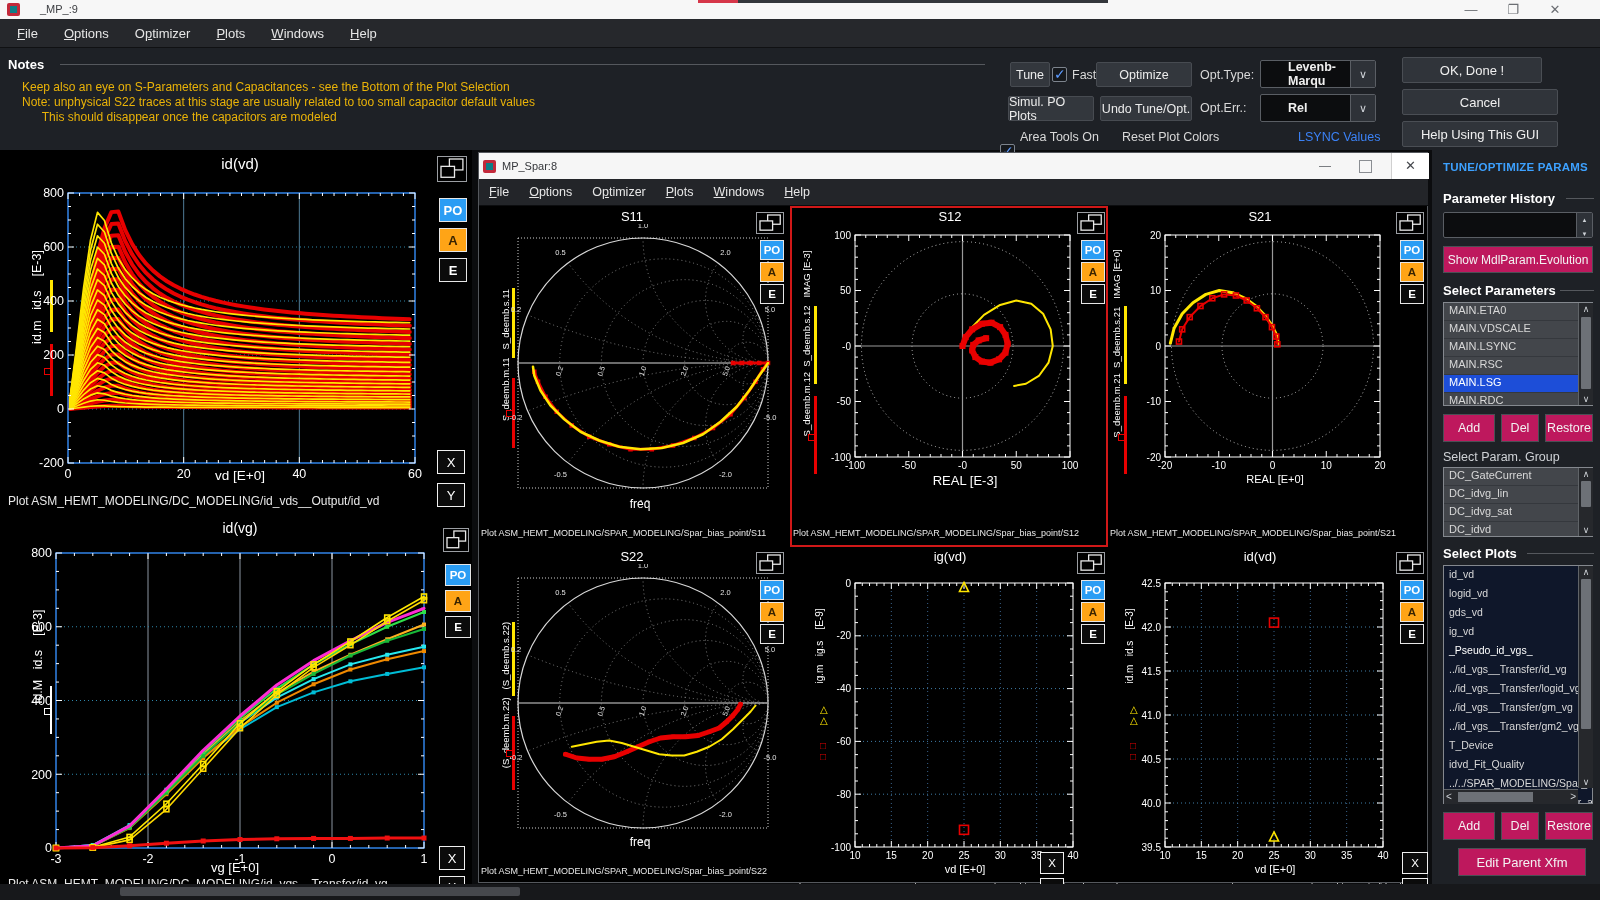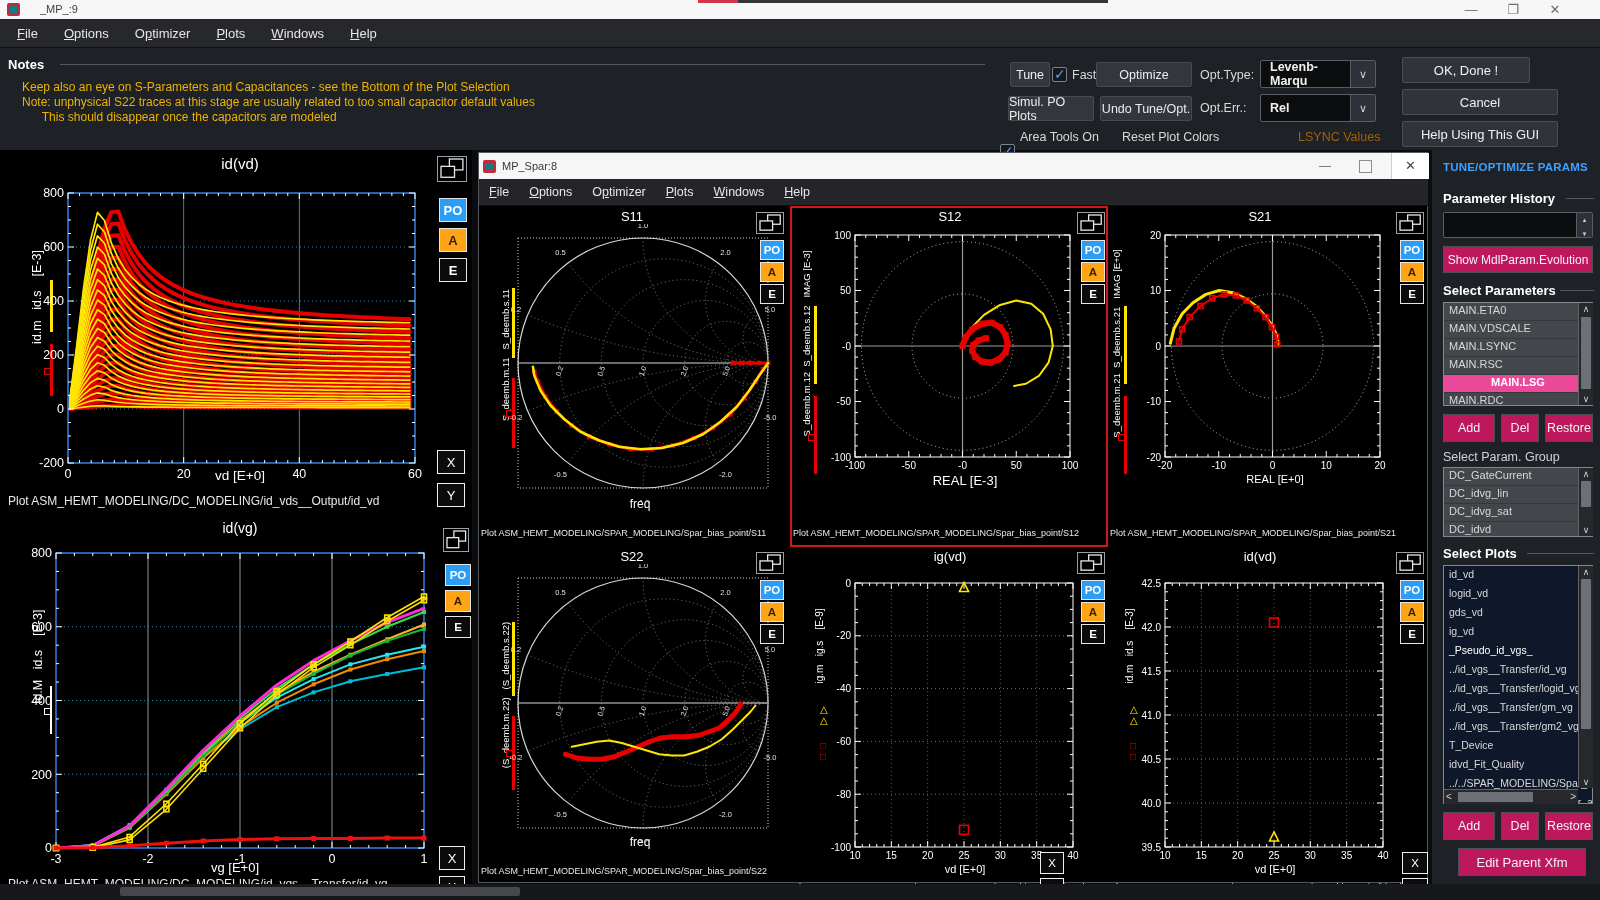--- a/index.html
+++ b/index.html
@@ -21,42 +21,42 @@
   .sec-label{font-weight:bold;color:#ffffff;font-size:13px;}
   .hline{height:1px;background:#55585d;}
   .note-line{color:#eab308;font-size:12px;line-height:15px;white-space:pre;}
   .tbtn{background:#33373d;border:1px solid #474b51;color:#ececec;font-size:12.5px;display:flex;align-items:center;justify-content:center;border-radius:2px;box-sizing:border-box;cursor:default;}
   .rbtn{background:#30343a;border:1px solid #4a4e54;color:#f0f0f0;font-size:13px;display:flex;align-items:center;justify-content:center;border-radius:2px;box-sizing:border-box;}
   .tlabel{color:#d9d9d9;font-size:12.5px;}
   .chk{width:15px;height:15px;border:1px solid #7d848d;background:#15181c;box-sizing:border-box;position:relative;border-radius:2px;}
   .chk.checked:after{content:"✓";position:absolute;left:1px;top:-2px;color:#5d9bff;font-size:14px;font-weight:bold;}
   .chk.disabled{border-color:#44474c;}
   .chklabel{color:#d9d9d9;font-size:12.5px;}
-  .chklabel.disabled{color:#a16207;}
+  .chklabel.disabled{color:#3b82f6;}
   .dd{background:#0c0d0f;border:1px solid #5a5e64;color:#f0f0f0;font-size:12.5px;display:flex;align-items:center;box-sizing:border-box;border-radius:2px;}
-  .dd .dd-text{flex:1;padding-left:9px;font-weight:bold;}
+  .dd .dd-text{flex:1;padding-left:27px;font-weight:bold;}
   .dd .dd-btn{width:24px;align-self:stretch;border-left:1px solid #5a5e64;background:#2e3238;display:flex;align-items:center;justify-content:center;color:#cfd3d8;font-size:11px;}
   .i-chevron-down:before{content:"∨";}
   .i-chevron-up:before{content:"∧";}
   .i-chevron-left:before{content:"<";}
   .i-chevron-right:before{content:">";}
   .i-spin-up:before{content:"▲";font-size:6px;color:#cfd3d8;}
   .i-spin-down:before{content:"▼";font-size:6px;color:#cfd3d8;}
   .iwin-border{border:1px solid #55585d;box-sizing:border-box;}
   .iwin-title{background:#f6f6f6;display:flex;align-items:center;}
   .iwin-title-text{font-size:11px;color:#35373b;margin-left:6px;}
   .iwin-menu{background:#232529;display:flex;align-items:center;border-bottom:1px solid #0c0d0f;}
   .iwin-menu .menu-item{padding:4px 10px;font-size:12.5px;}
   .sidebar{left:1432px;top:150px;width:168px;height:750px;background:#1e2126;}
   .side-title{color:#3da1ff;font-size:11.5px;font-weight:bold;letter-spacing:.2px;}
   .group-label{color:#ffffff;font-size:13px;font-weight:bold;}
   .plain-label{color:#cfd2d6;font-size:12.5px;}
   .listbox{background:#33363b;border:1px solid #84888e;box-sizing:border-box;overflow:hidden;}
   .list-row{height:16px;font-size:11px;color:#d8d8d8;padding:1px 5px 0 5px;background:#43464b;border-bottom:1px solid #35383d;white-space:nowrap;overflow:hidden;}
-  .list-row.sel-dark{background:#ec4899;color:#ffffff;font-weight:bold;text-align:center;}
+  .list-row.sel-dark{background:#1d4ed8;color:#ffffff;font-weight:normal;}
   .list-row.sel-gray{background:#5d6166;color:#ffffff;}
   .plots .list-row{background:#0f172a;border-bottom:0;height:17px;font-size:10.5px;padding-top:2px;}
   .vsb{position:absolute;background:#26282c;border-left:1px solid #606468;}
   .vsb .arr{position:absolute;left:0;width:100%;text-align:center;color:#cfd3d8;font-size:9px;height:12px;line-height:12px;}
   .vsb .thumb{position:absolute;left:2px;right:2px;background:#6d7177;border-radius:1px;}
   .hsb{position:absolute;background:#26282c;border-top:1px solid #606468;}
   .hsb .arr{position:absolute;top:0;height:100%;color:#cfd3d8;font-size:10px;line-height:13px;}
   .hsb .thumb{position:absolute;top:2px;bottom:2px;background:#6d7177;}
   .sbtn{background:#be185d;border:1px solid #4b4f55;color:#f2f2f2;font-size:12.5px;display:flex;align-items:center;justify-content:center;border-radius:0;box-sizing:border-box;}
   .plot-title{color:#ffffff;text-align:center;}
@@ -110,21 +110,21 @@
 <div class="abs chk checked" style="left:1052px;top:67px;"></div>
 <div class="abs chklabel" style="left:1072px;top:68px;">Fast</div>
 <div class="abs tbtn" style="left:1096px;top:62px;width:96px;height:25px;">Optimize</div>
 <div class="abs tlabel" style="left:1200px;top:68px;">Opt.Type:</div>
 <div class="abs dd" style="left:1260px;top:60px;width:116px;height:28px;">
   <span class="dd-text">Levenb-Marqu</span>
   <span class="dd-btn">
       <span class="i-chevron-down"></span>
     </span>
 </div>
-<div class="abs rbtn" style="left:1402px;top:57px;width:128px;height:26px;">OK, Done !</div>
+<div class="abs rbtn" style="left:1402px;top:57px;width:140px;height:26px;">OK, Done !</div>
 
 <div class="abs tbtn" style="left:1008px;top:96px;width:86px;height:25px;">Simul. PO Plots</div>
 <div class="abs tbtn" style="left:1100px;top:96px;width:92px;height:25px;">Undo Tune/Opt.</div>
 <div class="abs tlabel" style="left:1200px;top:101px;">Opt.Err.:</div>
 <div class="abs dd" style="left:1260px;top:94px;width:116px;height:28px;">
   <span class="dd-text">Rel</span>
   <span class="dd-btn">
       <span class="i-chevron-down"></span>
     </span>
 </div>

